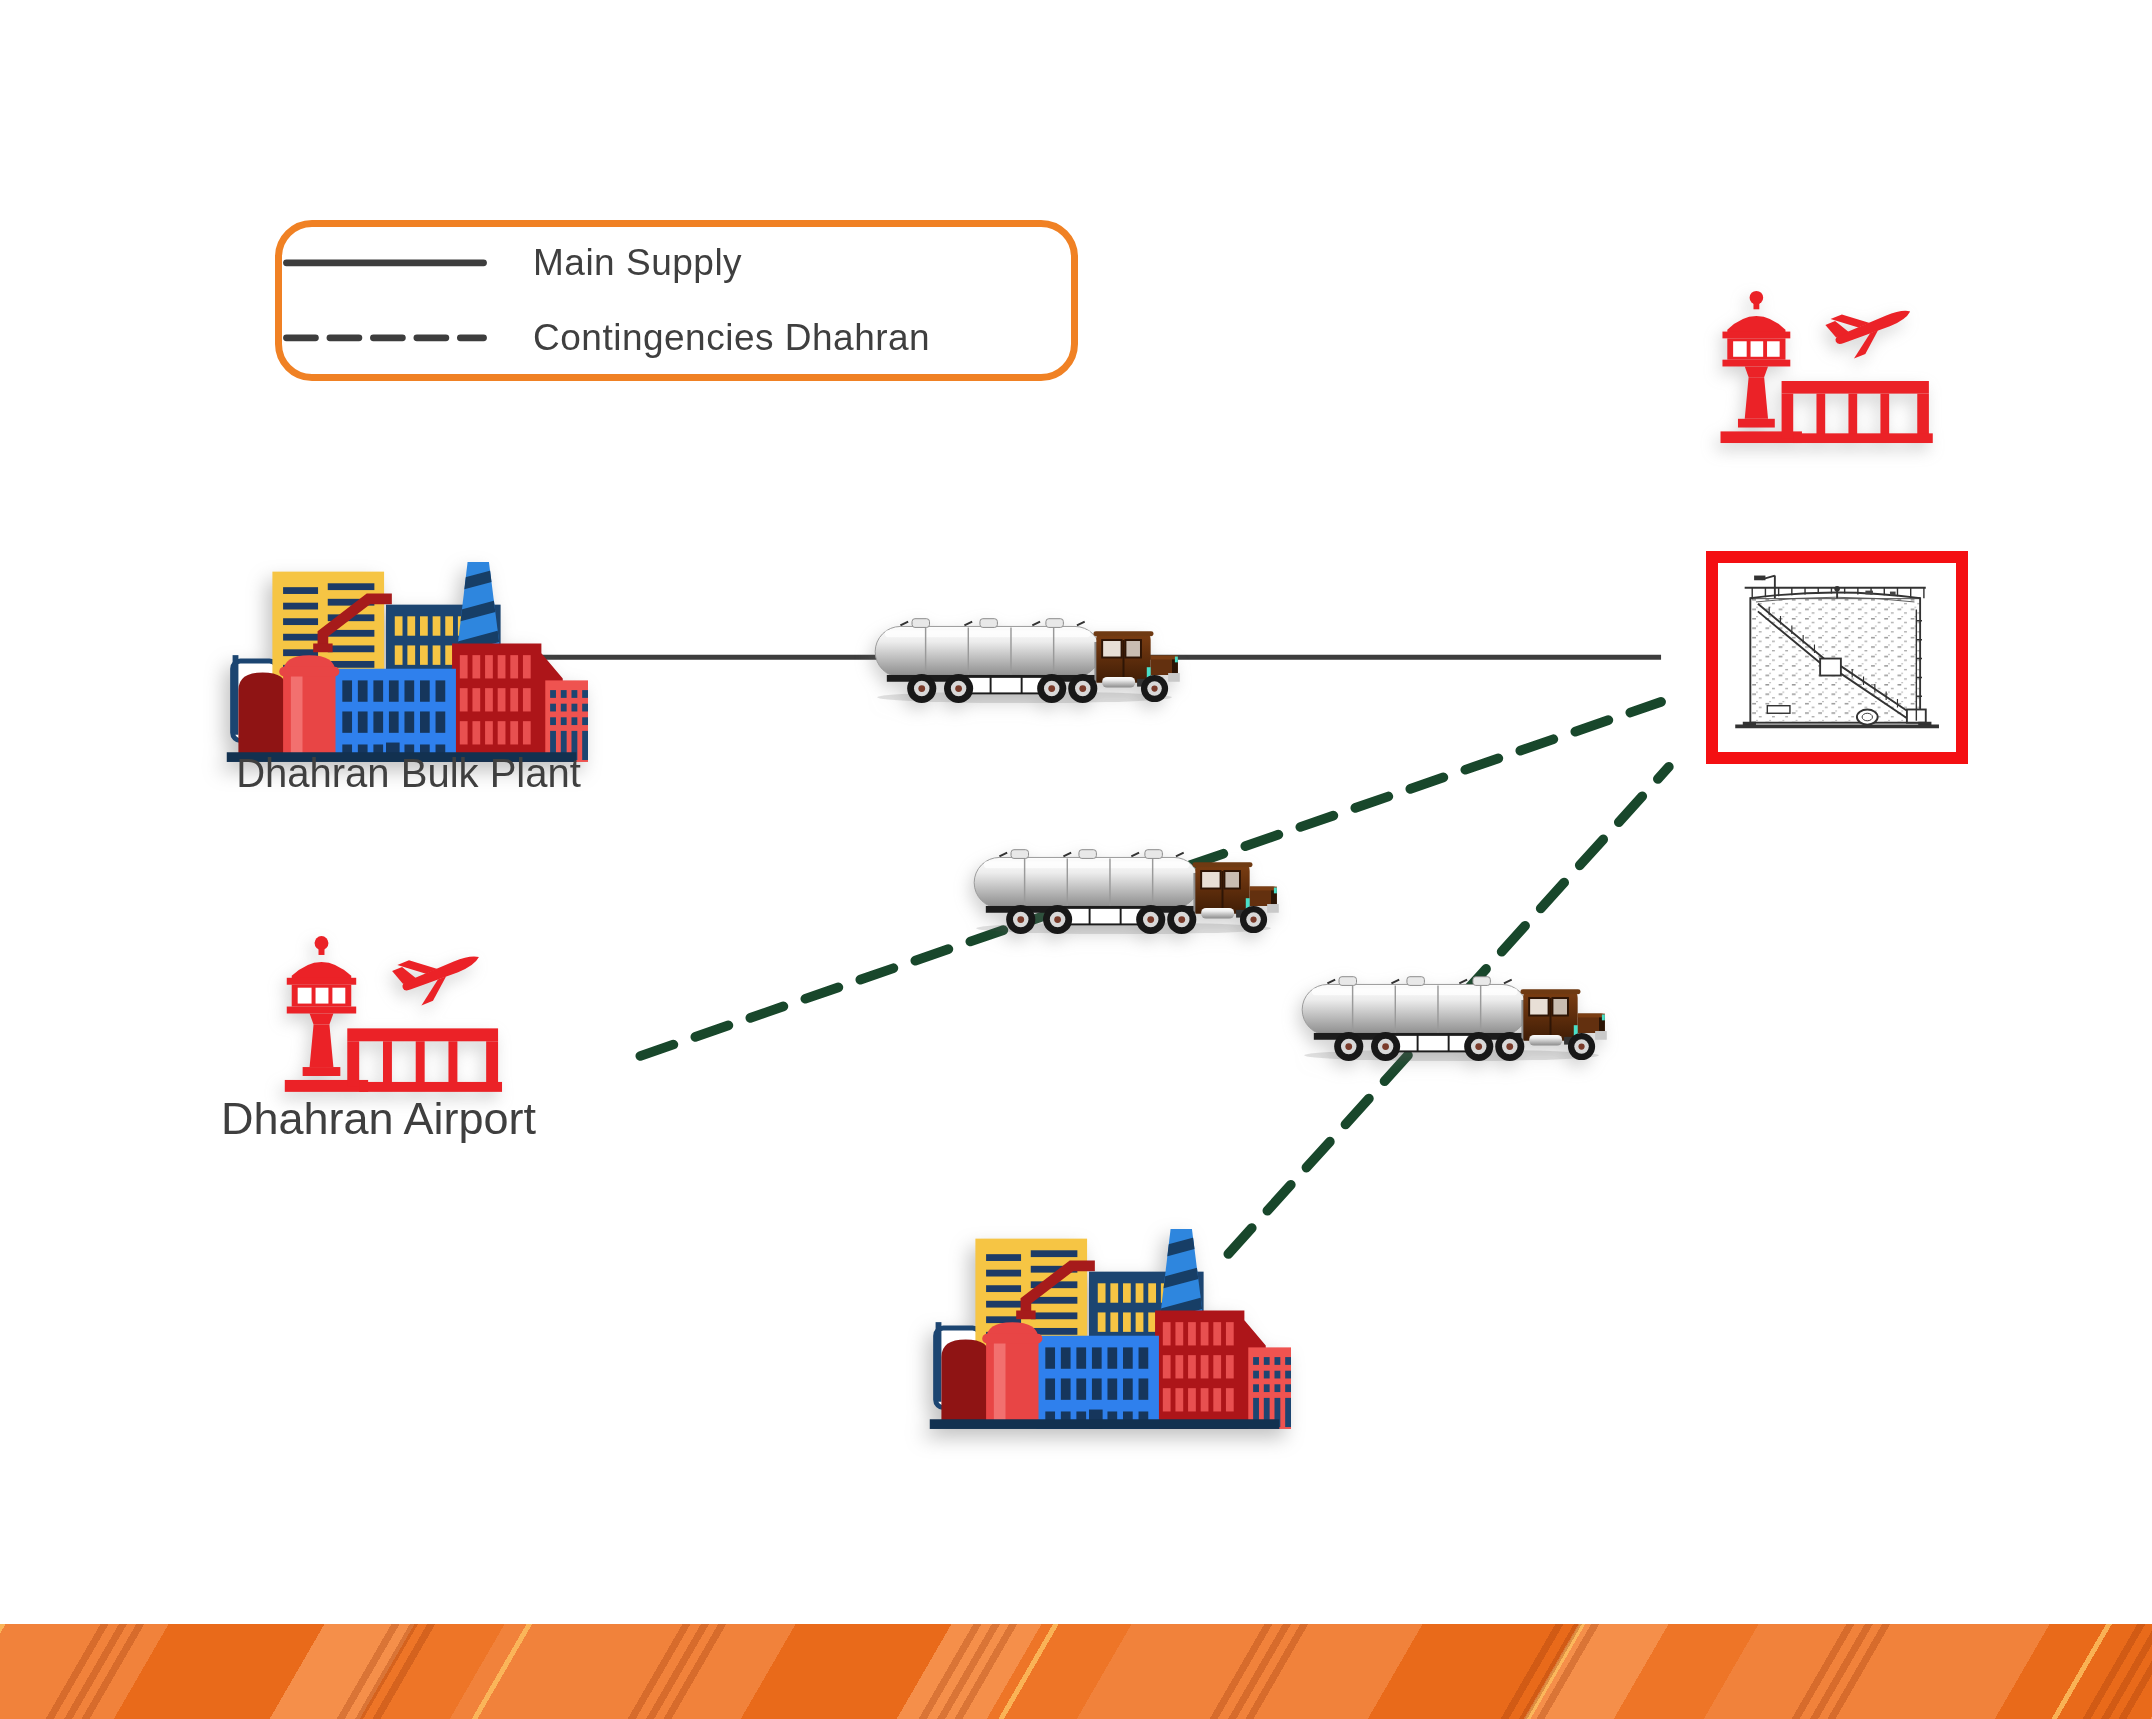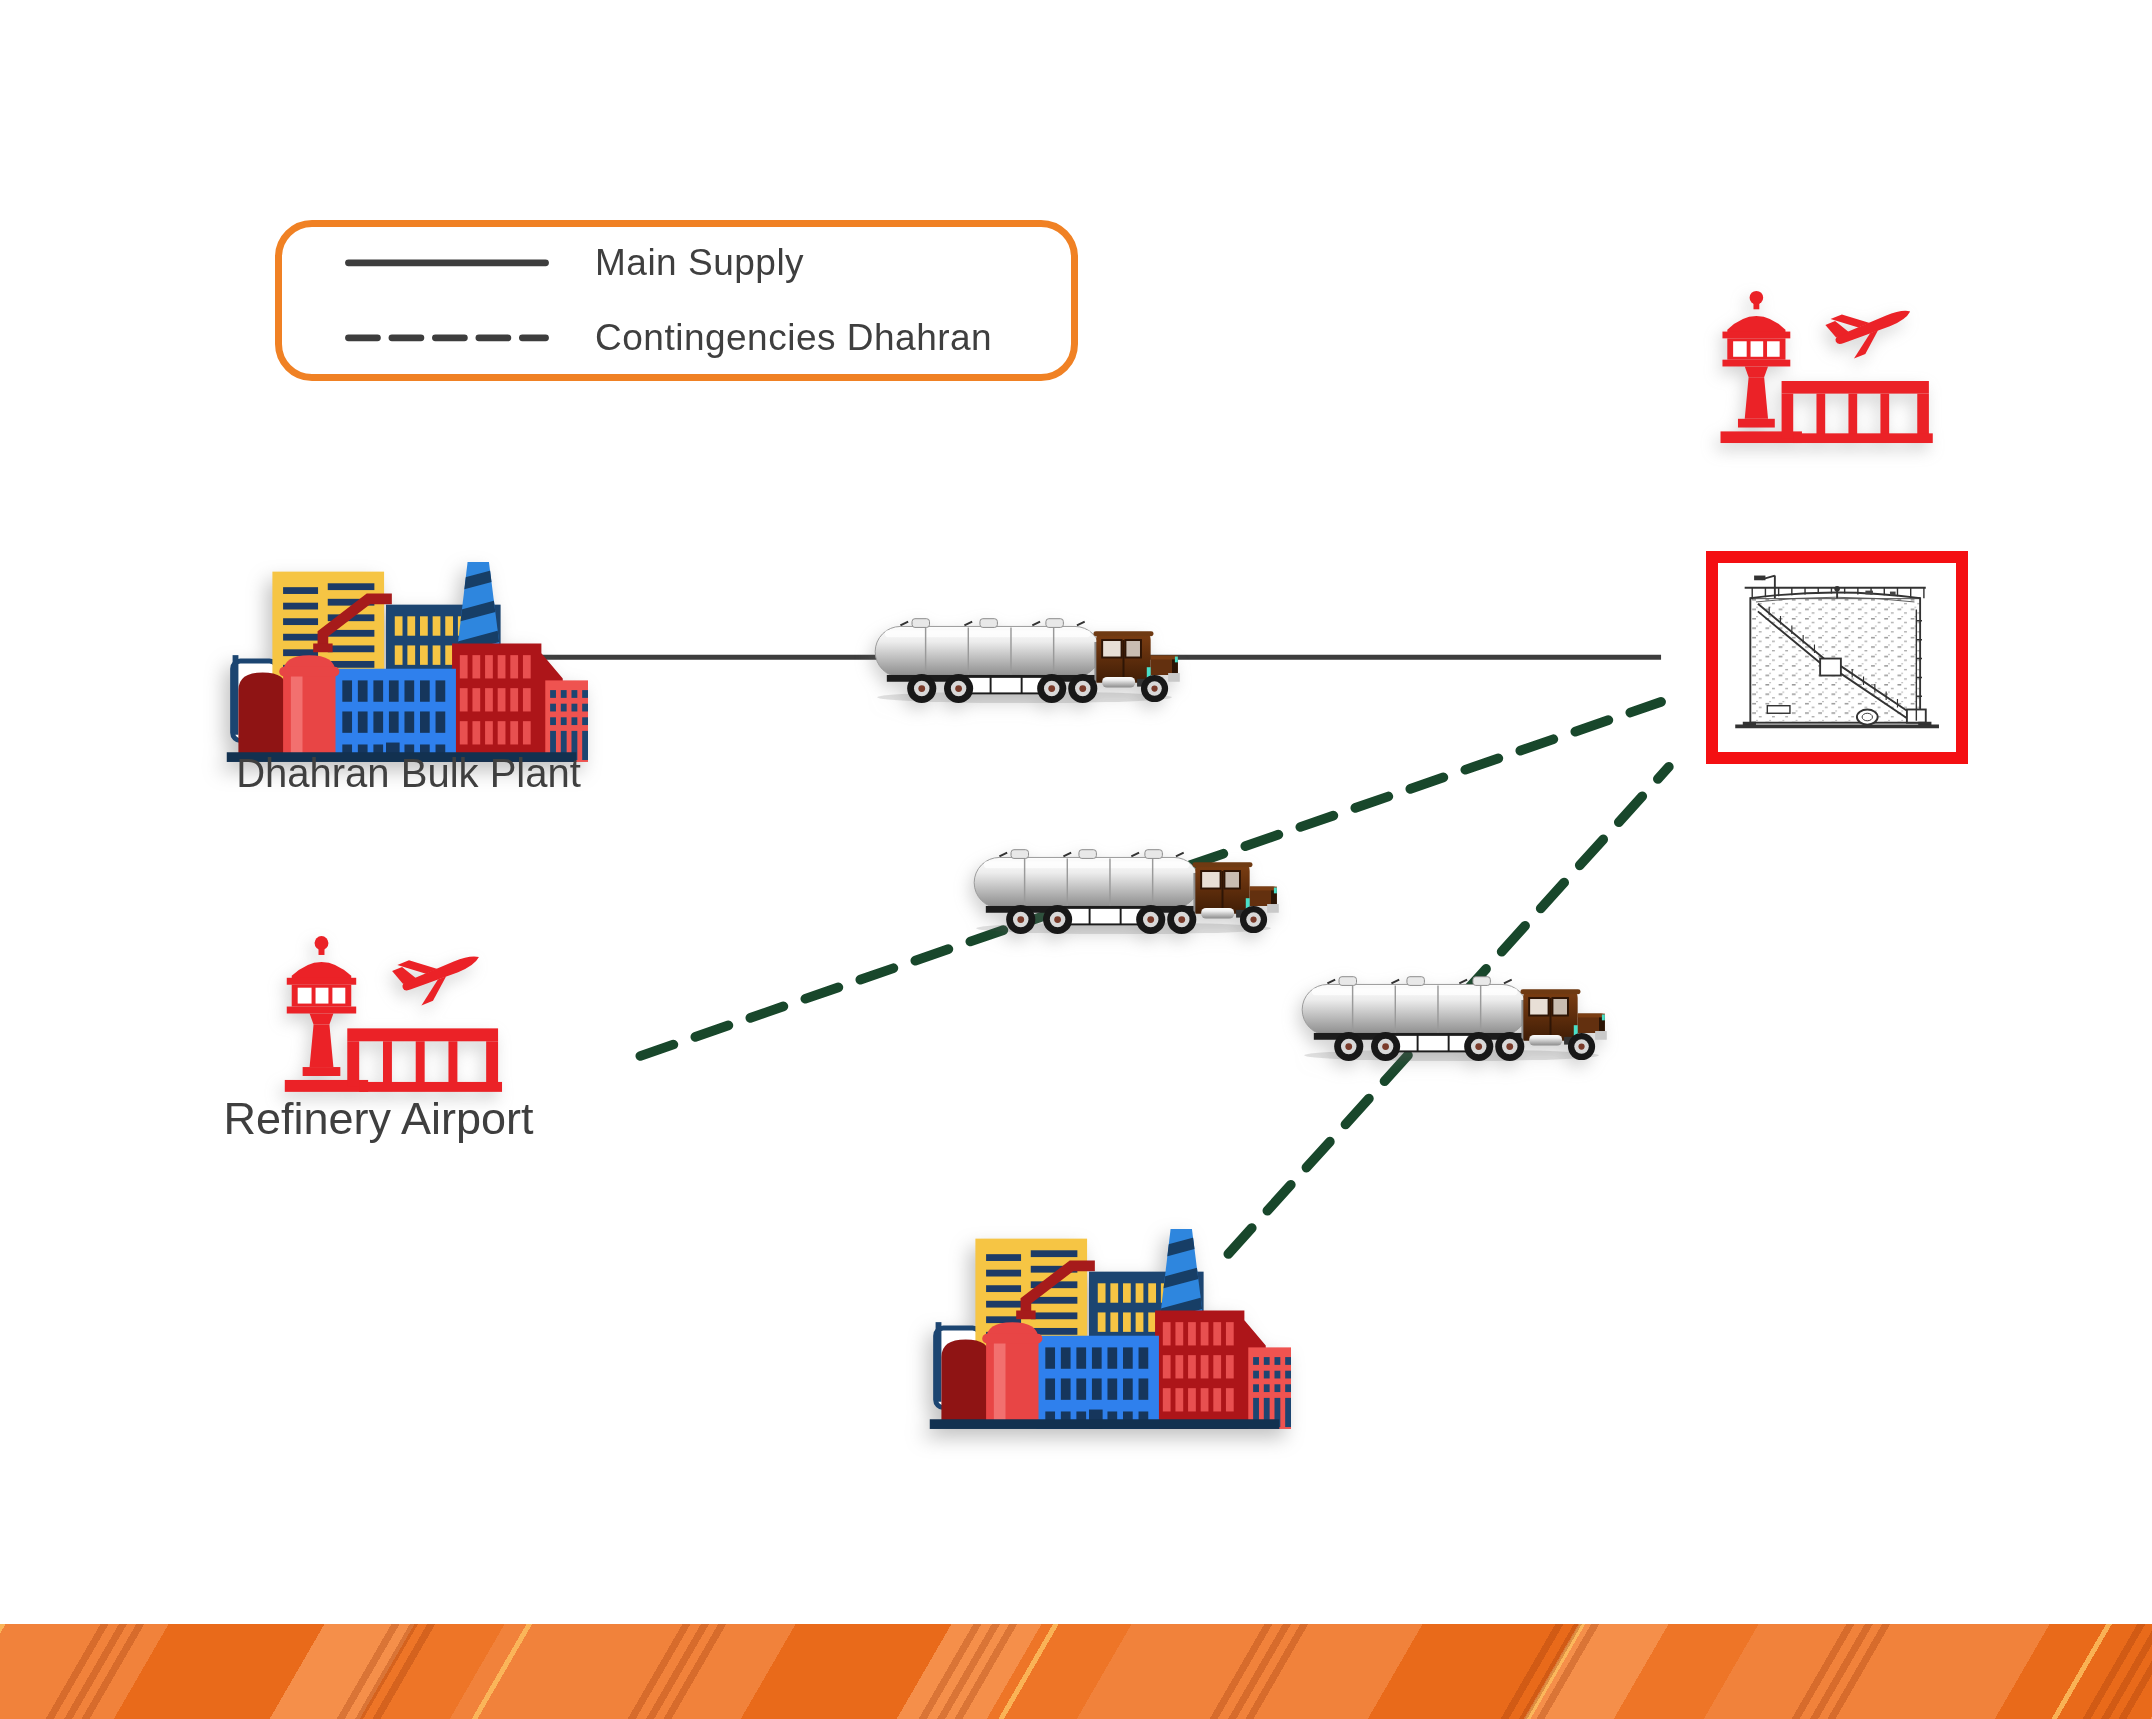--- a/index.html
+++ b/index.html
@@ -5,21 +5,21 @@
   html,body{margin:0;padding:0;background:#ffffff;}
   .canvas{position:relative;width:2152px;height:1720px;background:#ffffff;overflow:hidden;
           font-family:"Liberation Sans",sans-serif;color:#3F3F3F;}
   .abs{position:absolute;}
   .shadowed{filter:drop-shadow(-5.8px 9.7px 9.7px rgba(95,95,95,0.38));}
   .soft{filter:drop-shadow(-3.9px 7.8px 7.8px rgba(110,110,110,0.30));}
 
   
   .legend{left:275px;top:220px;width:803px;height:161px;border:7.8px solid #F08124;border-radius:37px;
           box-sizing:border-box;display:flex;flex-direction:column;justify-content:center;gap:33px;
-          padding-left:62px;background:#fff;}
+          background:#fff;}
   .legend-row{display:flex;align-items:center;}
   .legend-row svg{margin-right:45px;}
   .legend-label{font-size:37px;letter-spacing:0.5px;color:#3F3F3F;}
 
   
   .node-label{text-align:center;color:#3F3F3F;}
   .lbl-bulk{left:166px;top:743px;width:485px;font-size:40px;margin-top:8px;}
   .lbl-airport{left:136px;top:1093px;width:485px;font-size:45px;}
   .lbl-yanbu{left:878px;top:1417px;width:485px;font-size:44px;}
   .lbl-kfia{left:1700px;top:431px;width:270px;font-size:101px;letter-spacing:3.9px;color:#3A3A3A;text-align:center;}
@@ -336,21 +336,21 @@
   </div>
 
   <svg class="abs layer2 shadowed" style="left:219px;top:558px" width="369" height="204" viewBox="0 0 380 210">
       <use href="#sym-factory"></use>
     </svg>
   <div class="abs layer2 node-label lbl-bulk">Dhahran Bulk Plant</div>
 
   <svg class="abs layer2 soft" style="left:258px;top:932px" width="248" height="161" viewBox="0 0 256 166">
       <use href="#sym-airport"></use>
     </svg>
-  <div class="abs layer2 node-label lbl-airport">Refinery Airport</div>
+  <div class="abs layer2 node-label lbl-airport">Dhahran Airport</div>
 
   <svg class="abs layer2 shadowed" style="left:922px;top:1225px" width="369" height="204" viewBox="0 0 380 210">
       <use href="#sym-factory"></use>
     </svg>
 
   <svg class="abs layer2 soft" style="left:1694px;top:287px" width="243" height="157" viewBox="0 0 250 162">
       <use href="#sym-airport"></use>
     </svg>
   <div class="abs layer2 tank-box">
     <svg viewBox="0 0 234 184" width="227" height="179">

